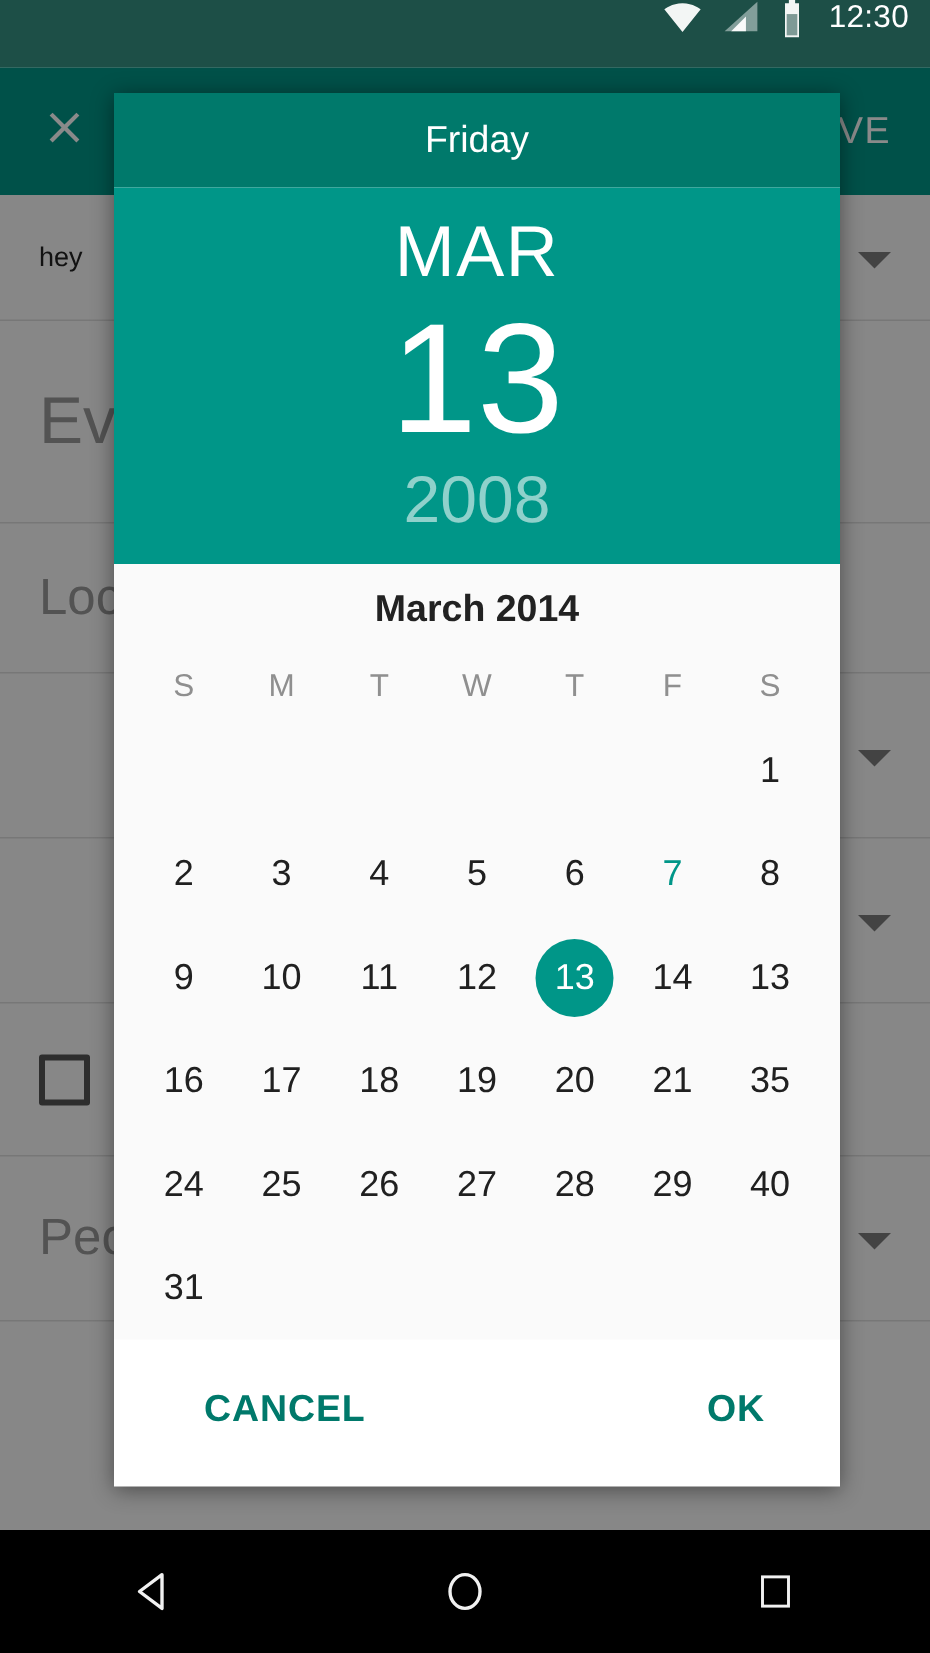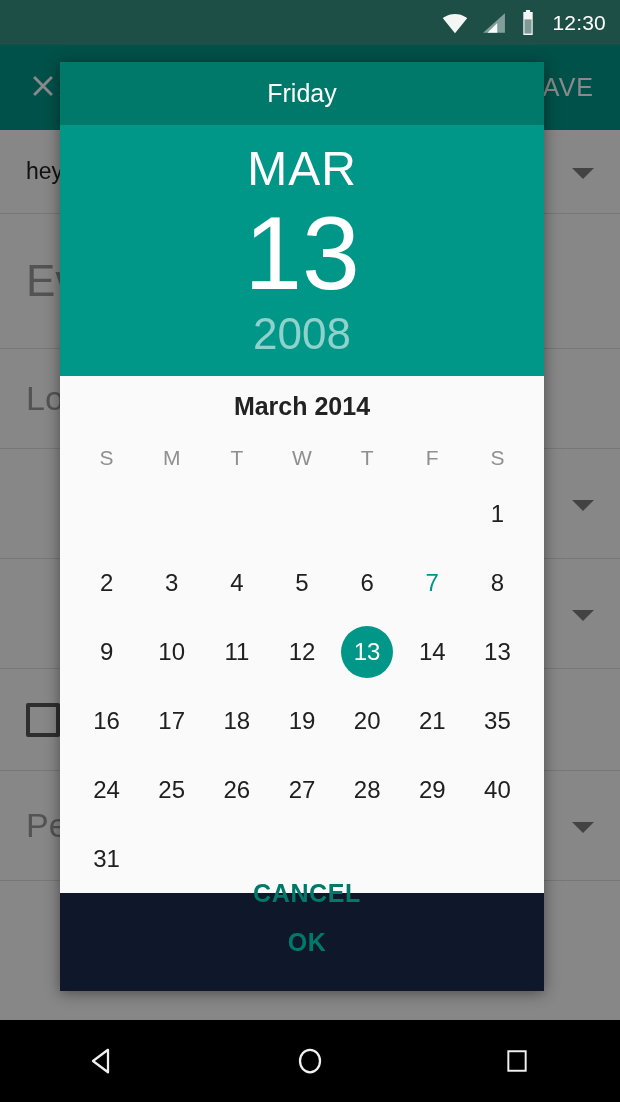--- a/index.html
+++ b/index.html
@@ -19,21 +19,21 @@
     background: #8a8a8a;
   }
 
   
   #status-bar {
     position: absolute;
     left: 0; top: 0;
     width: 620px; height: 45px;
     background: #1d4f47;
     display: flex;
-    align-items: center;
+    align-items: flex-start;
     justify-content: flex-end;
     padding-right: 14px;
     box-sizing: border-box;
   }
   #status-bar .sb-icon { margin-left: 14px; display: flex; align-items: center; }
   #status-clock {
     color: #ffffff;
     font-size: 21px;
     margin-left: 16px;
     letter-spacing: .2px;
@@ -76,21 +76,21 @@
     border-bottom: 1px solid #dcdcdc;
     display: flex;
     align-items: center;
   }
   .row-label {
     color: #8a8a8a;
     font-size: 22px;
   }
   .row-value {
     color: #222;
-    font-size: 23px;
+    font-size: 18px;
   }
   .row-title-big {
     color: #9a9a9a;
     font-size: 44px;
   }
   .row-stack { display: flex; flex-direction: column; justify-content: center; }
   .row-stack .row-label { margin-bottom: 6px; }
   .caret {
     position: absolute;
     right: 26px;
@@ -112,23 +112,23 @@
   #scrim {
     position: absolute;
     left: 0; top: 45px;
     width: 620px; height: 975px;
     background: rgba(0,0,0,0.46);
   }
 
   
   #date-dialog {
     position: absolute;
-    left: 60px; top: 62px;
+    left: 76px; top: 62px;
     width: 484px; height: 929px;
-    background: #0f172a;
+    background: #ffffff;
     box-shadow: 0 2px 14px rgba(0,0,0,0.45);
     overflow: hidden;
   }
   #dialog-titlebar {
     height: 63px;
     background: #00796b;
     display: flex;
     align-items: center;
     justify-content: center;
   }
@@ -205,25 +205,24 @@
     background: #009688;
     color: #ffffff;
     display: flex;
     align-items: center;
     justify-content: center;
     font-size: 24px;
   }
   #dialog-actions {
     display: flex;
     align-items: center;
-    justify-content: flex-end;
+    justify-content: space-between;
     padding: 18px 42px 0 0;
     height: 74px;
     box-sizing: border-box;
-    flex-direction: column;
   }
   .dlg-btn {
     color: #00796b;
     font-size: 25px;
     font-weight: bold;
     letter-spacing: .6px;
     background: none;
     border: none;
     padding: 10px 8px;
     margin-left: 52px;

